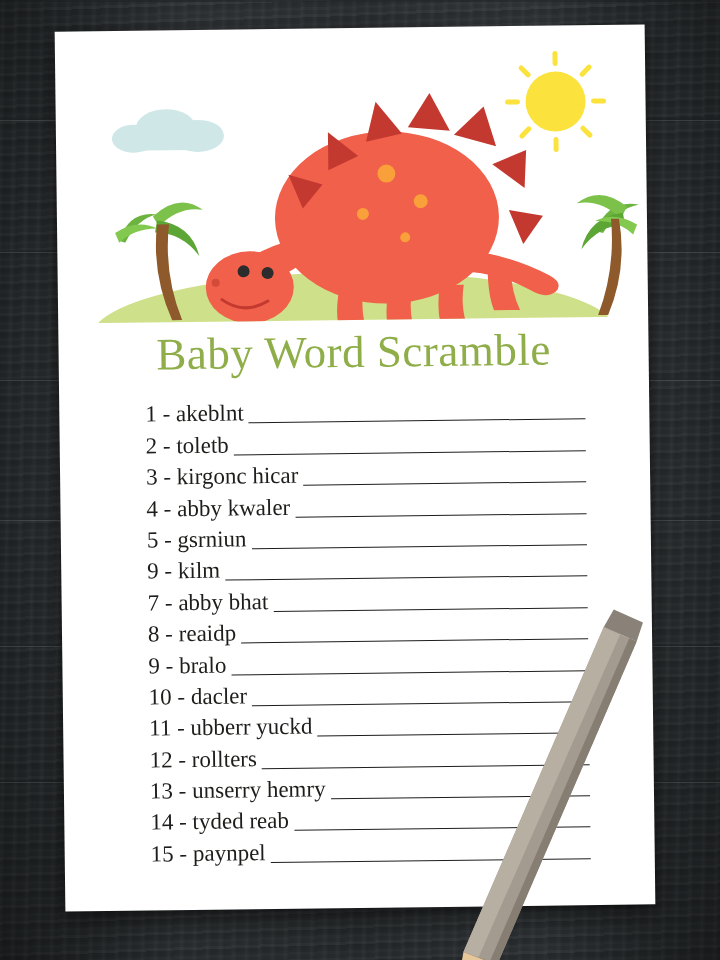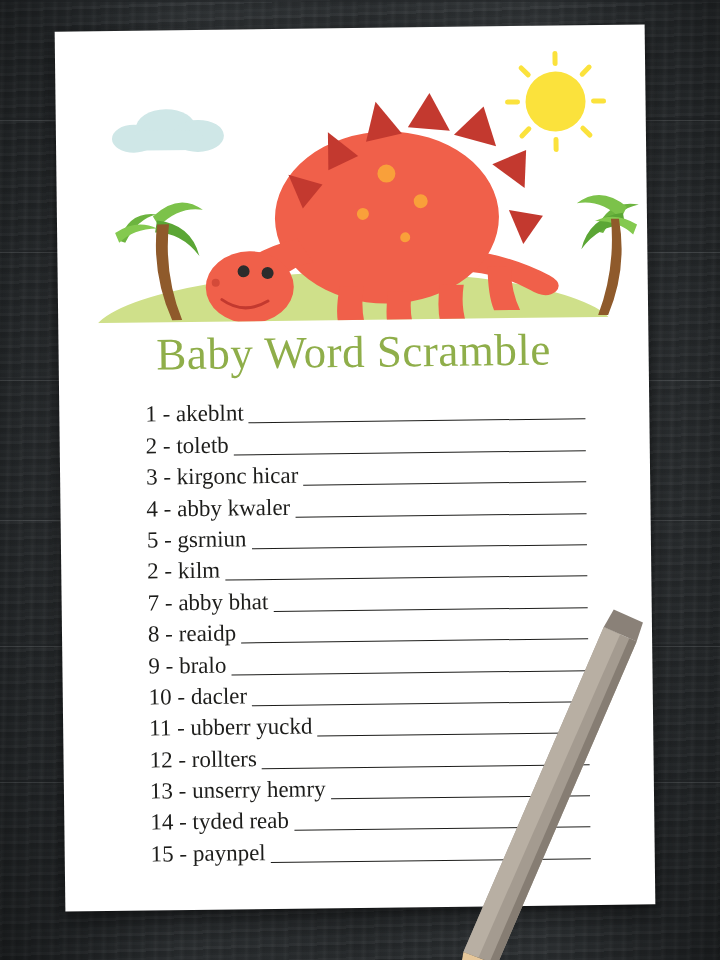--- a/index.html
+++ b/index.html
@@ -248,21 +248,21 @@
       </div>
     <div class="row">
         <span class="lbl">4 - abby kwaler</span>
         <span class="rule"></span>
       </div>
     <div class="row">
         <span class="lbl">5 - gsrniun</span>
         <span class="rule"></span>
       </div>
     <div class="row">
-        <span class="lbl">2 - kilm</span>
+        <span class="lbl">9 - kilm</span>
         <span class="rule"></span>
       </div>
     <div class="row">
         <span class="lbl">7 - abby bhat</span>
         <span class="rule"></span>
       </div>
     <div class="row">
         <span class="lbl">8 - reaidp</span>
         <span class="rule"></span>
       </div>

